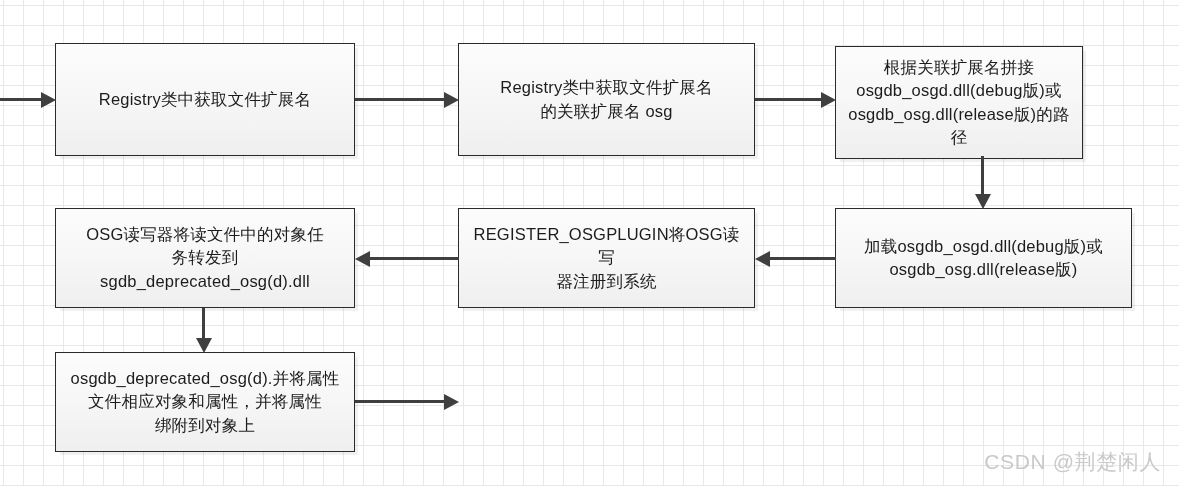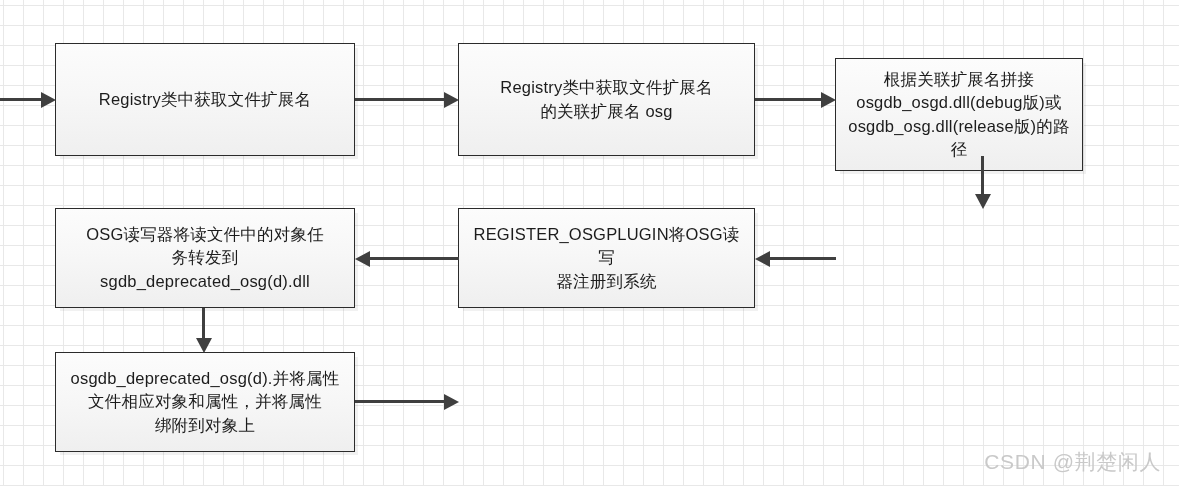--- a/index.html
+++ b/index.html
@@ -94,26 +94,30 @@
 
   <div class="node" style="left:55px; top:43px; width:300px; height:113px;">
     <span class="node-text">Registry类中获取文件扩展名</span>
   </div>
 
   <div class="node" style="left:458px; top:43px; width:297px; height:113px;">
     <span class="node-text">Registry类中获取文件扩展名
 的关联扩展名 osg</span>
   </div>
 
-  <div class="node" style="left:835px; top:58px; width:248px; height:113px;">
+  <div class="node" style="left:835px; top:46px; width:248px; height:113px;">
     <span class="node-text">根据关联扩展名拼接
  osgdb_osgd.dll(debug版)或
  osgdb_osg.dll(release版)的路径</span>
   </div>
 
+  <div class="node" style="left:835px; top:208px; width:297px; height:100px;">
+    <span class="node-text">加载osgdb_osgd.dll(debug版)或
+ osgdb_osg.dll(release版)</span>
+  </div>
 
   <div class="node" style="left:55px; top:208px; width:300px; height:100px;">
     <span class="node-text">OSG读写器将读文件中的对象任
 务转发到
  sgdb_deprecated_osg(d).dll</span>
   </div>
 
   <div class="node" style="left:458px; top:208px; width:297px; height:100px;">
     <span class="node-text">REGISTER_OSGPLUGIN将OSG读写
 器注册到系统</span>

